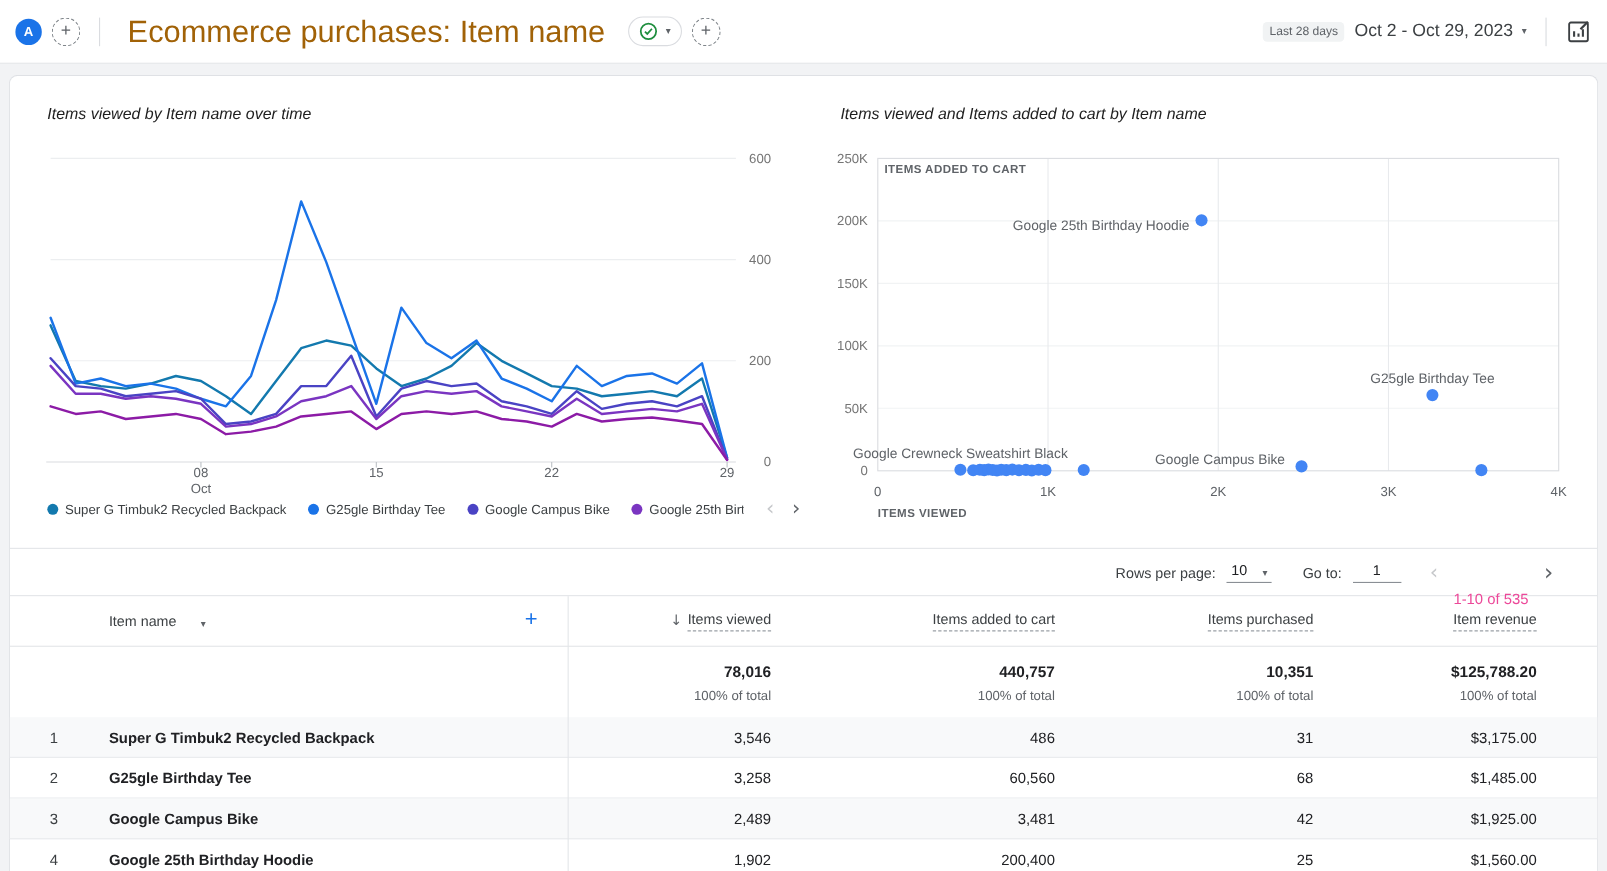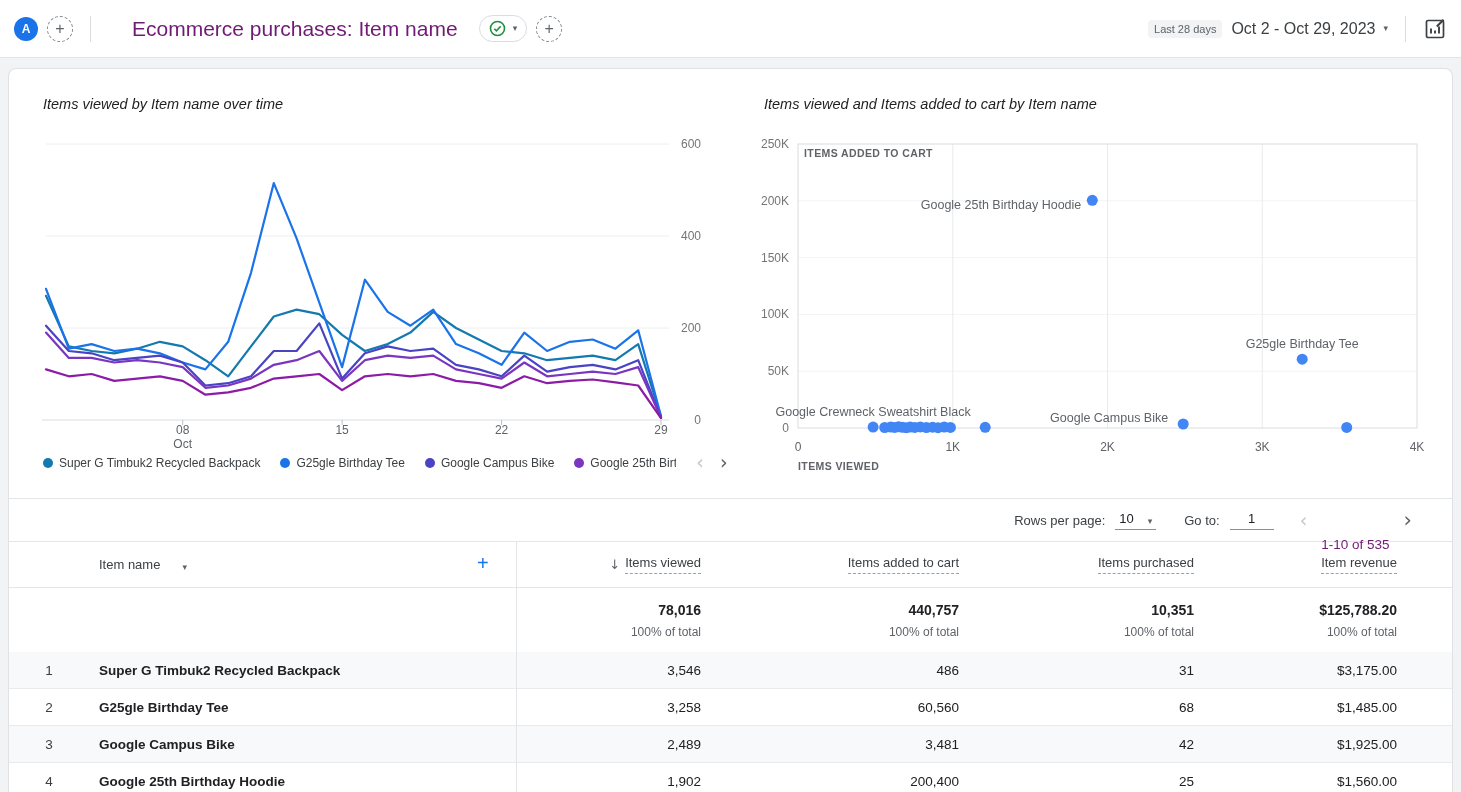--- a/index.html
+++ b/index.html
@@ -13,21 +13,21 @@
     position: absolute; top: 0; left: 0; right: 0; height: 58px;
     background: #fff; border-bottom: 1px solid #e3e5e8;
     display: flex; align-items: center; padding: 0 14px; gap: 9px;
   }
   .avatar { width: 24px; height: 24px; border-radius: 50%; background: #1a73e8; color: #fff;
     font-size: 12px; font-weight: bold; display: flex; align-items: center; justify-content: center; }
   .dashed-plus { width: 26px; height: 26px; border: 1px dashed #80868b; border-radius: 50%;
     display: flex; align-items: center; justify-content: center; color: #5f6368; font-size: 16px;
     line-height: 1; background: #fff; cursor: pointer; }
   .vdiv { width: 1px; height: 26px; background: #dadce0; margin: 0 8px; }
-  .page-title { font-size: 21px; color: #701a75; margin-left: 24px; white-space: nowrap; }
+  .page-title { font-size: 28px; color: #a16207; margin-left: 8px; white-space: nowrap; }
   .check-pill { height: 27px; border: 1px solid #dadce0; border-radius: 14px; background: #fff;
     display: flex; align-items: center; gap: 7px; padding: 0 9px; margin-left: 12px; cursor: pointer; }
   .caret { font-size: 9px; color: #5f6368; line-height: 1; }
   .spacer { flex: 1; }
   .preset-chip { font-size: 11px; color: #5f6368; background: #f1f3f4; padding: 3px 6px; border-radius: 4px; white-space: nowrap; }
   .date-range { font-size: 16px; color: #3c4043; display: flex; align-items: center; gap: 8px; cursor: pointer; white-space: nowrap; }
   
   .card {
     position: absolute; top: 68px; left: 8px; right: 8px; height: 740px;
     background: #fff; border: 1px solid #dfe1e5; border-bottom: none;
@@ -56,21 +56,21 @@
     font-family: "Liberation Sans", sans-serif; }
   .search-box input::placeholder { color: #80868b; }
   .tb-right { margin-left: auto; display: flex; align-items: center; }
   .rpp { display: flex; align-items: center; gap: 10px; }
   .select { border-bottom: 1px solid #8a8f95; padding: 1px 4px 3px 4px; display: flex; align-items: flex-end;
     gap: 14px; cursor: pointer; color: #202124; }
   .goto { display: flex; align-items: center; gap: 10px; margin-left: 28px; }
   .goto input { width: 44px; border: none; border-bottom: 1px solid #8a8f95; outline: none;
     text-align: center; font-size: 13px; color: #202124; padding: 1px 0 3px 0; font-family: "Liberation Sans", sans-serif; }
   .pager { display: flex; align-items: center; gap: 14px; margin-left: 26px; }
-  .pager .range { color: #701a75; font-size: 13.5px; margin-top: 48px; }
+  .pager .range { color: #ec4899; font-size: 13.5px; margin-top: 48px; }
   
   .grid-row { display: grid; grid-template-columns: 80px 427px 185px 258px 235px 203px 1fr; align-items: center; }
   .thead { position: absolute; top: 473px; left: 0; right: 0; height: 46px;
     border-bottom: 1px solid #e3e5e8; font-size: 13px; color: #3c4043; }
   .dim-head { grid-column: 1 / 3; padding-left: 90px; display: flex; align-items: flex-end; gap: 22px; cursor: pointer; }
   .metric-head { justify-self: end; text-align: right; cursor: pointer; display: flex; align-items: center; gap: 5px; }
   .metric-head .hlbl { border-bottom: 1px dashed #9aa0a6; padding-bottom: 3px; }
   .sort-arrow { color: #5f6368; font-size: 13px; font-family: "DejaVu Sans", sans-serif; }
   .add-col { position: absolute; left: 468px; top: 11px; color: #1a73e8; font-size: 20px; line-height: 1; cursor: pointer; }
   .totals { position: absolute; top: 519px; left: 0; right: 0; height: 64px; }

